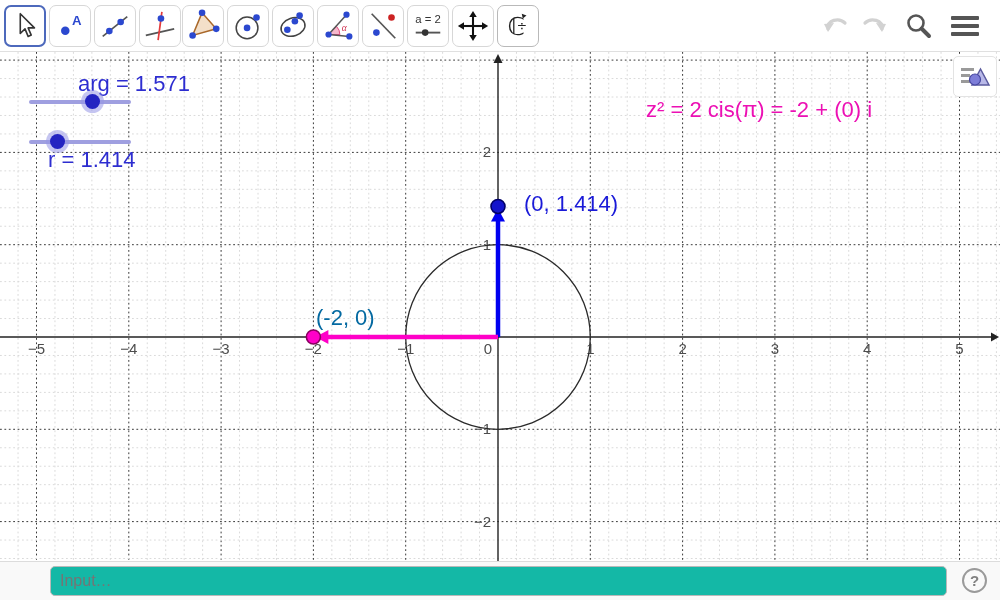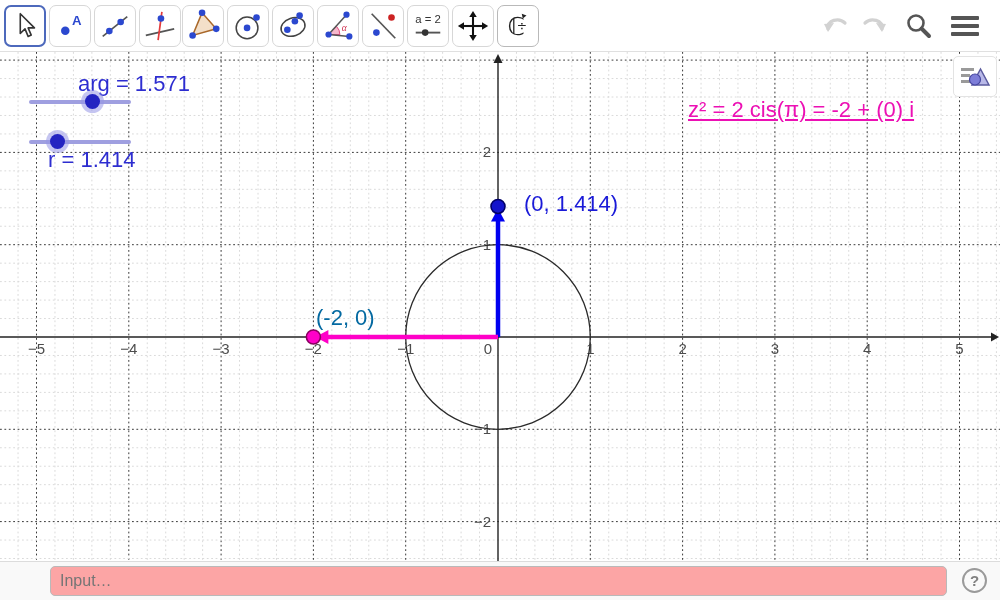--- a/index.html
+++ b/index.html
@@ -27,21 +27,21 @@
     border-radius:50%; background:#2323c1; top:-6px;
     box-shadow:0 0 0 4px rgba(150,150,230,0.55); cursor:pointer; }
   #stylebar-btn { position:absolute; right:3px; top:56px; width:44px; height:41px;
     background:#fff; border:1px solid #e3e3e3; border-radius:5px;
     display:flex; align-items:center; justify-content:center; cursor:pointer; z-index:20; }
 
   
   #inputbar { position:absolute; left:0; bottom:0; width:1000px; height:39px;
     background:#f9f9f9; border-top:1px solid #dcdcdc; z-index:30; }
   #algebra-input { position:absolute; left:50px; top:4px; width:897px; height:30px;
-    border:1px solid #b9b9b9; border-radius:5px; background:#fca5a5;
+    border:1px solid #b9b9b9; border-radius:5px; background:#14b8a6;
     font-size:16px; color:#333; padding:0 9px;
     font-family:"Liberation Sans", sans-serif; }
   #algebra-input::placeholder { color:#757575; opacity:1; }
   #help-btn { position:absolute; right:13px; top:6px; width:25px; height:25px;
     border:2px solid #9a9a9a; border-radius:50%; color:#808080;
     font-size:15px; font-weight:bold; display:flex; align-items:center;
     justify-content:center; cursor:pointer; background:#f9f9f9; }
 </style>
 </head>
 <body>
@@ -160,21 +160,21 @@
         <polygon points="505,221.48780000000002 491,221.48780000000002 498,208.48780000000002" fill="#0000f0"></polygon>
       </g>
       <g>
         <line x1="498" y1="337" x2="326.4" y2="337" stroke="#ff00c8" stroke-width="4.5"></line>
         <polygon points="328.4,330 328.4,344 315.4,337" fill="#ff00c8"></polygon>
       </g>
       <circle cx="498" cy="206.48780000000002" r="7" fill="#1414cc" stroke="#000066" stroke-width="1.6"></circle>
       <circle cx="313.4" cy="337" r="7" fill="#ff00c8" stroke="#8a0060" stroke-width="1.6"></circle>
     </svg>
 
-  <div class="overlay-text" style="left:688px; top:97px; color:#ec10b4;text-decoration:underline;">z² = 2 cis(π) = -2 + (0) i</div>
+  <div class="overlay-text" style="left:646px; top:97px; color:#ec10b4;">z² = 2 cis(π) = -2 + (0) i</div>
   <div class="overlay-text" style="left:524px; top:191px; color:#1a1ad8;">(0, 1.414)</div>
   <div class="overlay-text" style="left:316px; top:305px; color:#0369a1;">(-2, 0)</div>
 
   <div class="overlay-text" style="left:78px; top:71px; color:#2d2dd0;">arg = 1.571</div>
   <div class="slider-track" style="left:29px; top:100px;">
     <div class="slider-handle" style="left:56px;"></div>
   </div>
   <div class="overlay-text" style="left:48px; top:111px; color:#2d2dd0;margin-top:36px;">r = 1.414</div>
   <div class="slider-track" style="left:29px; top:140px;">
     <div class="slider-handle" style="left:21px;"></div>

